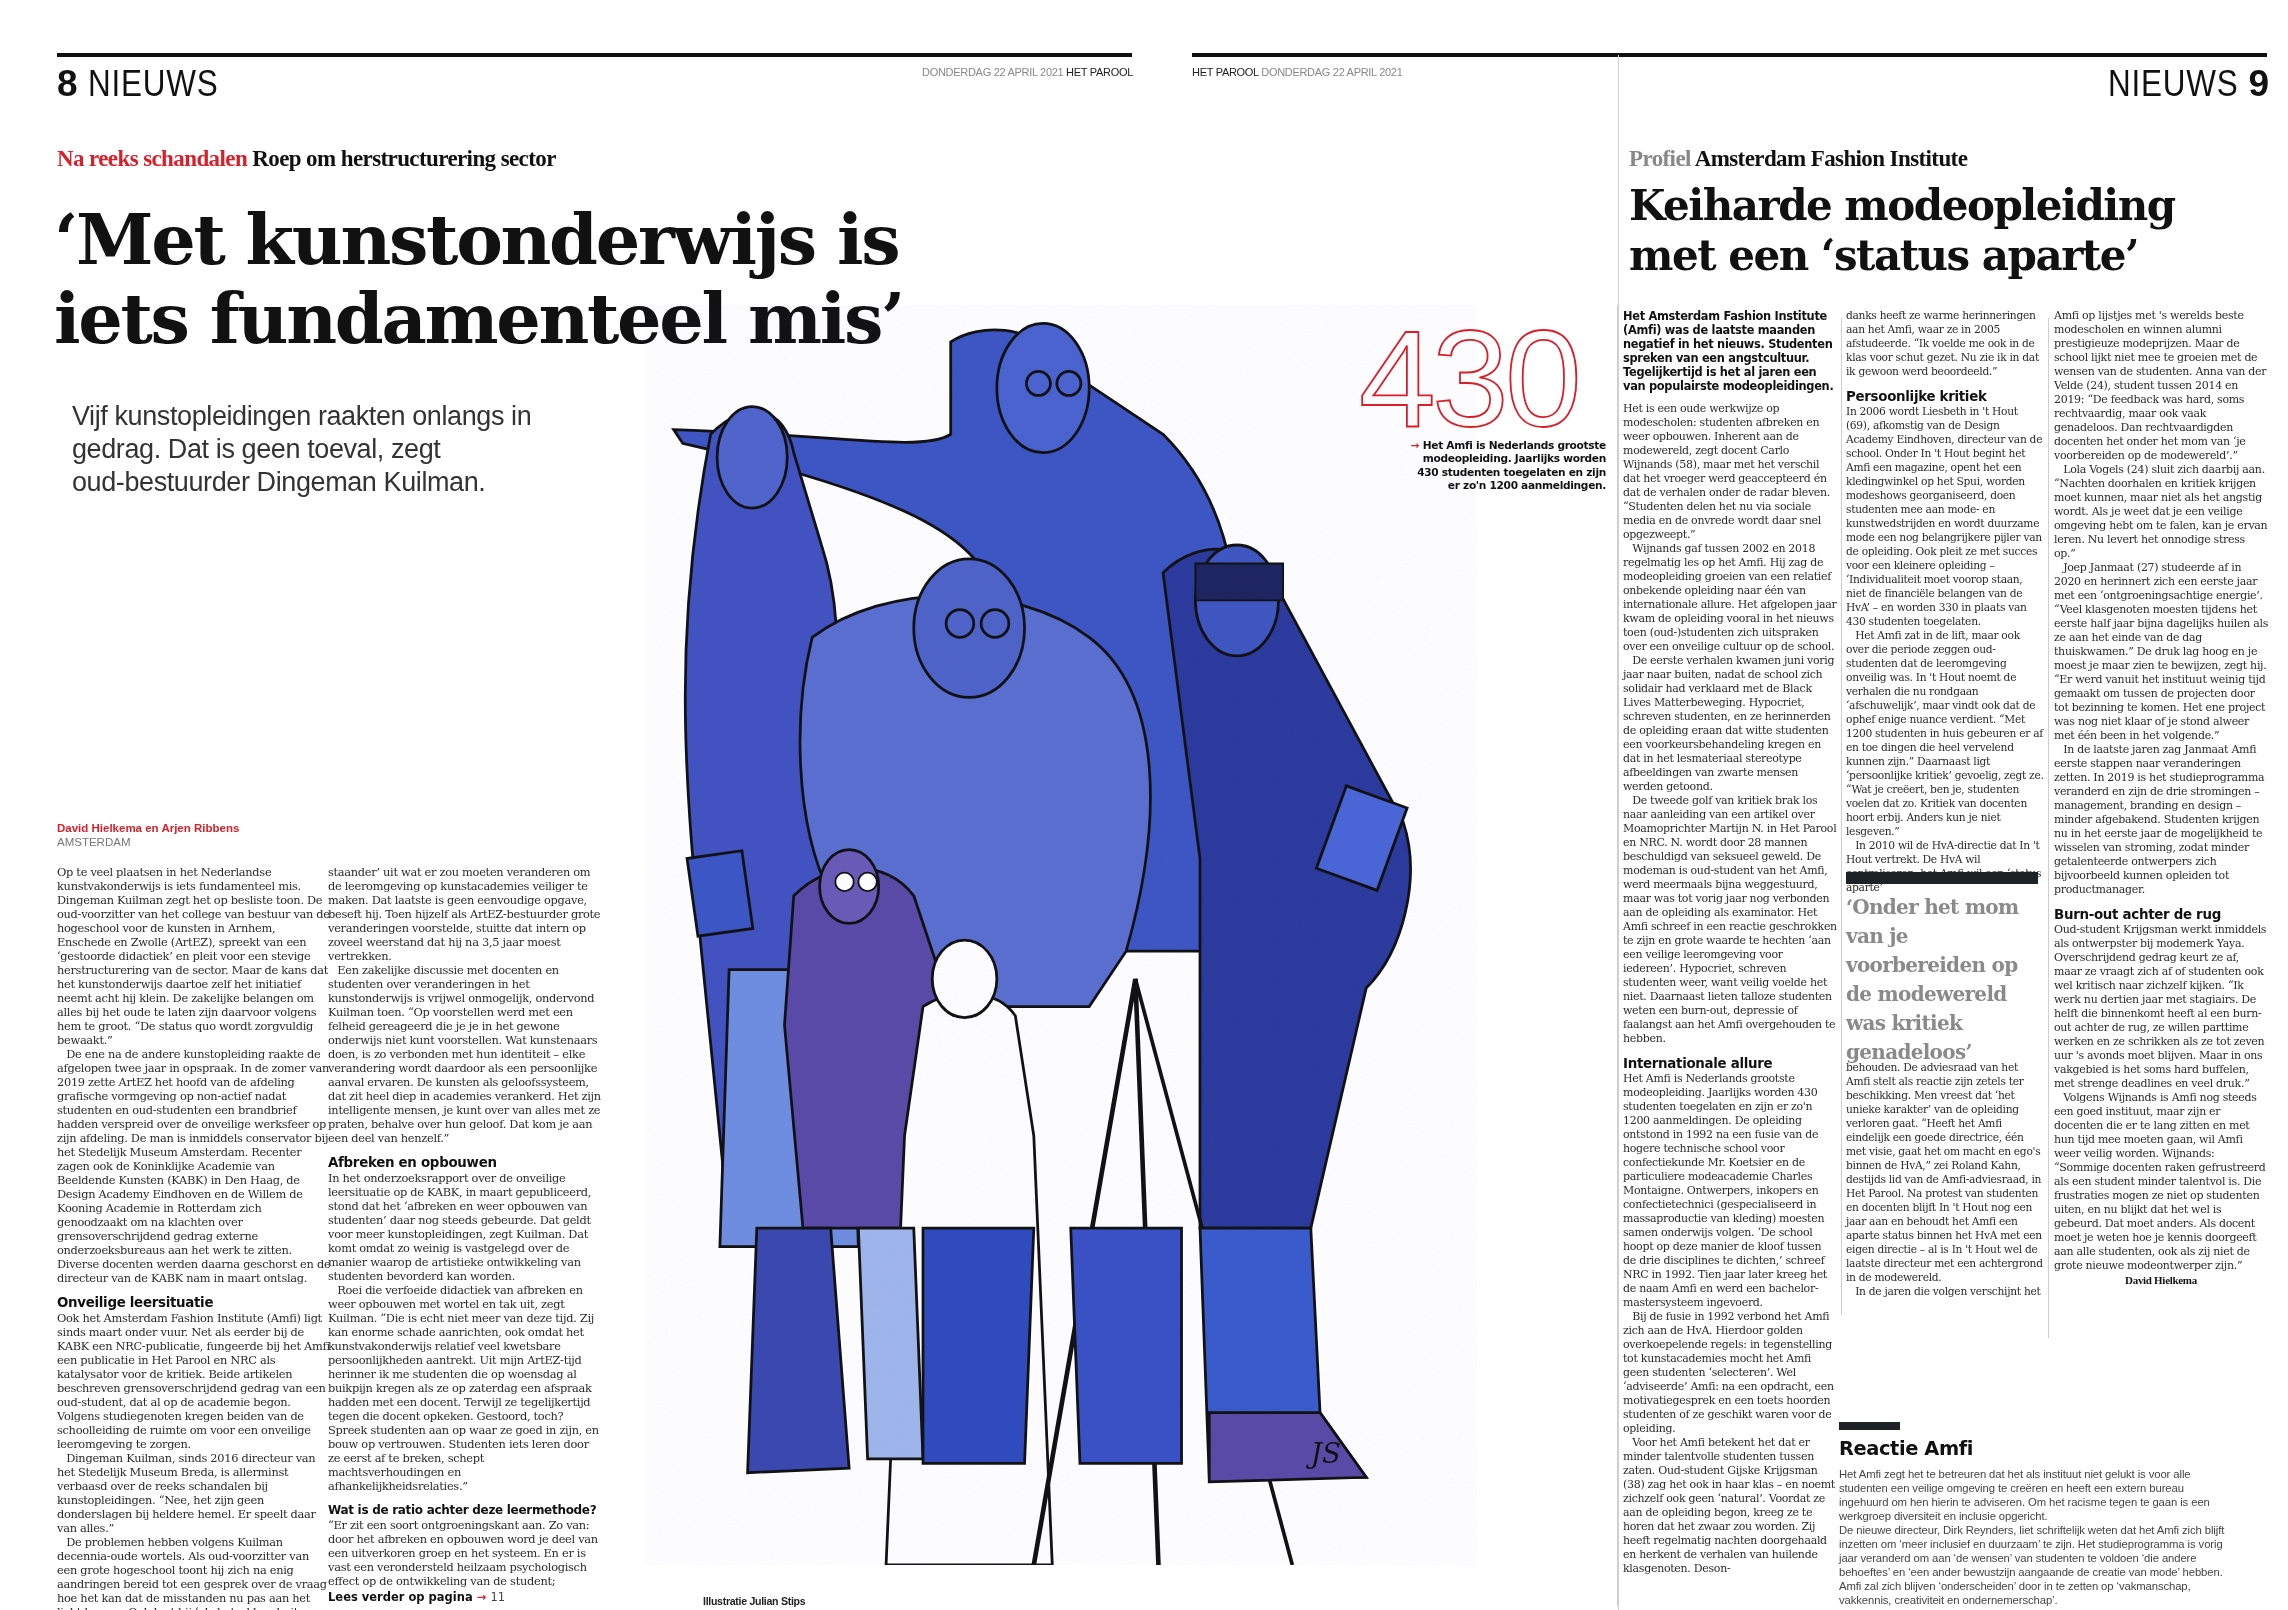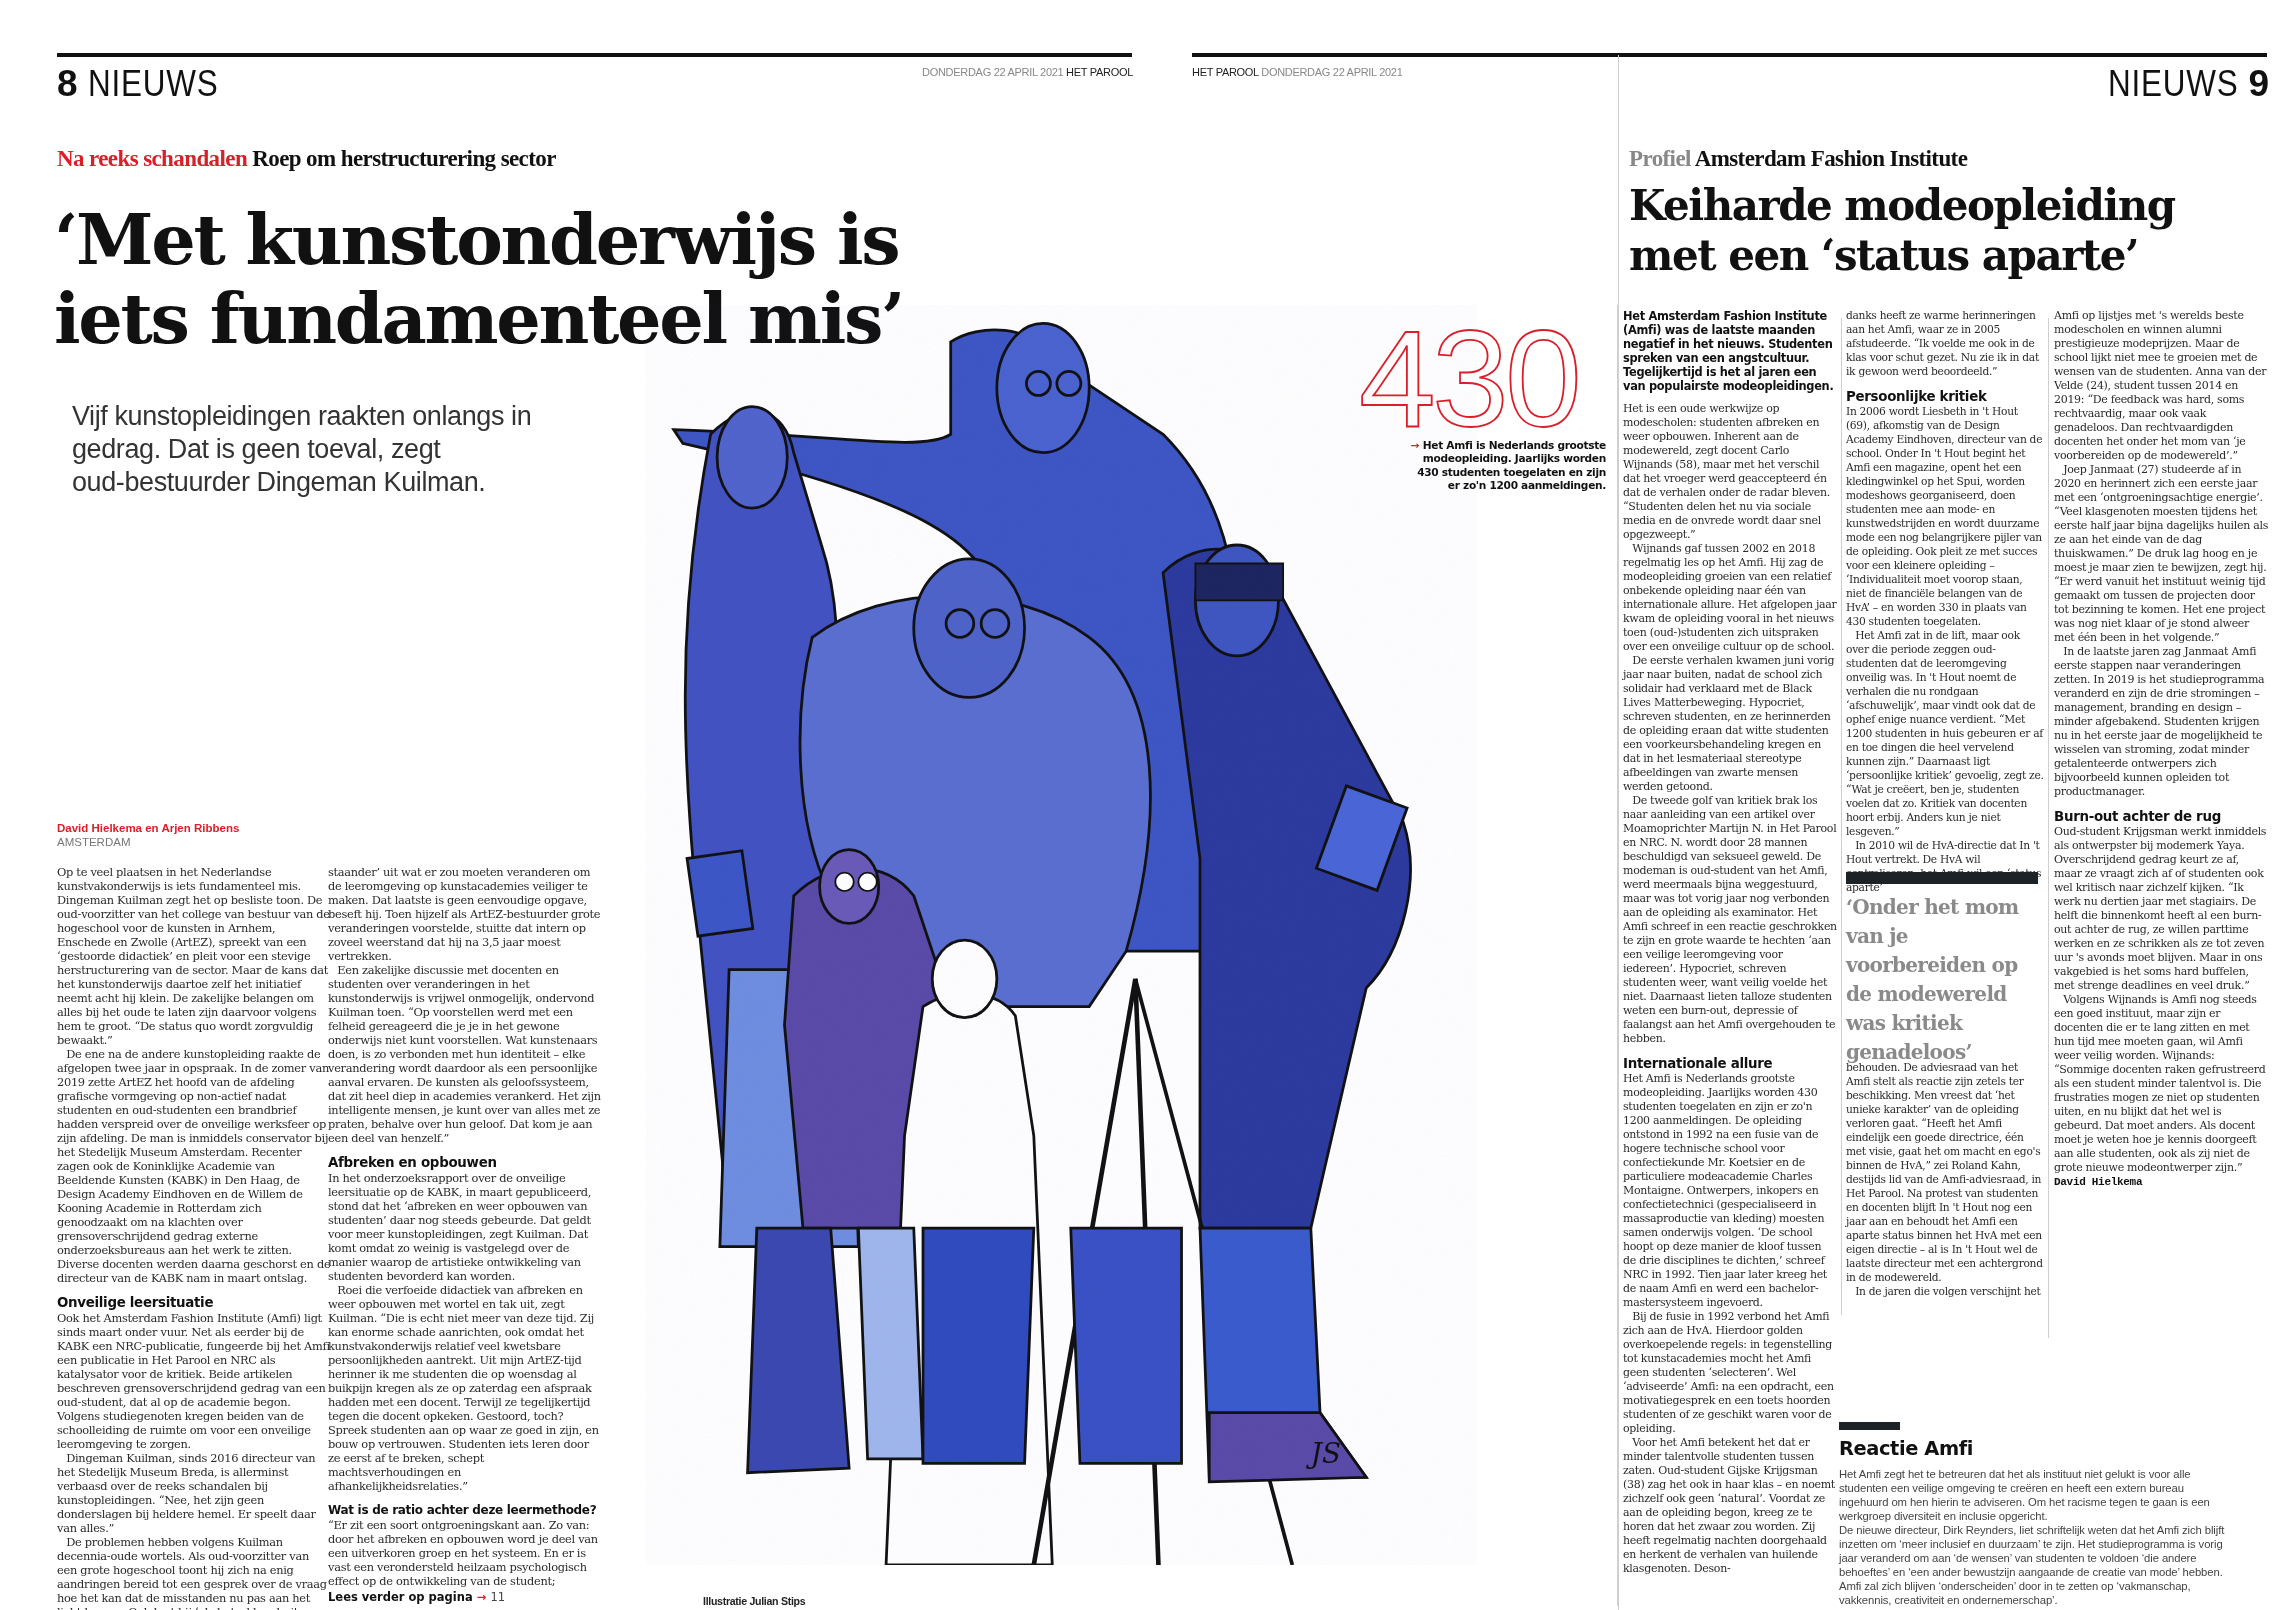--- a/index.html
+++ b/index.html
@@ -33,21 +33,21 @@
   .byline { font-family: "Liberation Sans", sans-serif; font-size: 11.5px; line-height: 14px; }
   .byline .name { color: #d9202a; font-weight: 700; }
   .byline .place { color: #777; }
 
   .col { position: absolute; font-family: "DejaVu Serif", serif; font-size: 11.4px; line-height: 14px; color: #2b2b2b; letter-spacing: -0.3px; text-align: left; }
   .col p { text-indent: 0; }
   .col p + p { text-indent: 9.2px; }
   .col h3 { font-family: "DejaVu Sans", sans-serif; font-weight: 700; font-size: 13.4px; line-height: 15.7px; color: #111; margin-top: 10px; letter-spacing: -0.3px; }
   .col h3 + p { text-indent: 0; }
   .col .lead { font-family: "DejaVu Sans", sans-serif; font-weight: 700; font-size: 11.4px; line-height: 14px; color: #111; margin-bottom: 9.2px; letter-spacing: -0.3px; }
-  .col .signature { font-family: Liberation Mono, monospace; font-weight: 700; color: #111; text-indent: 0 !important; }
+  .col .signature { font-family: Liberation Serif, serif; font-weight: 700; color: #111; text-indent: 0 !important; text-align: center; }
 
   .col-rule { position: absolute; width: 0.9px; background: #cfcfcf; }
 
   .readmore { font-family: "DejaVu Sans", sans-serif; font-weight: 700; font-size: 11.5px; color: #111; }
   .readmore .arrow { color: #d9202a; }
   .readmore .pnum { font-weight: 400; color: #444; }
 
   .credit { font-family: "Liberation Sans", sans-serif; font-weight: 700; font-size: 10.6px; color: #222; letter-spacing: -0.3px; }
 
   
@@ -237,20 +237,21 @@
 <div class="quote-bar" style="left:1846px; top:872px; width:192px;"></div>
 <div class="abs pullquote" style="left:1846px; top:893px; width:194px;">‘Onder het mom van je voorbereiden op de modewereld was kritiek genadeloos’</div>
 
 <div class="col" style="left:1846px; top:1061px; width:198px; font-size:10.7px;">
   <p style="text-indent:0;">behouden. De adviesraad van het Amfi stelt als reactie zijn zetels ter beschikking. Men vreest dat ‘het unieke karakter’ van de opleiding verloren gaat. “Heeft het Amfi eindelijk een goede directrice, één met visie, gaat het om macht en ego's binnen de HvA,” zei Roland Kahn, destijds lid van de Amfi-adviesraad, in Het Parool. Na protest van studenten en docenten blijft In 't Hout nog een jaar aan en behoudt het Amfi een aparte status binnen het HvA met een eigen directie – al is In 't Hout wel de laatste directeur met een achtergrond in de modewereld.</p>
   <p>In de jaren die volgen verschijnt het</p>
 </div>
 
 <div class="col" style="left:2054px; top:309px; width:214px; font-size:11px;">
   <p>Amfi op lijstjes met 's werelds beste modescholen en winnen alumni prestigieuze modeprijzen. Maar de school lijkt niet mee te groeien met de wensen van de studenten. Anna van der Velde (24), student tussen 2014 en 2019: “De feedback was hard, soms rechtvaardig, maar ook vaak genadeloos. Dan rechtvaardigden docenten het onder het mom van ‘je voorbereiden op de modewereld’.”</p>
+  <p>Lola Vogels (24) sluit zich daarbij aan. “Nachten doorhalen en kritiek krijgen moet kunnen, maar niet als het angstig wordt. Als je weet dat je een veilige omgeving hebt om te falen, kan je ervan leren. Nu levert het onnodige stress op.”</p>
   <p>Joep Janmaat (27) studeerde af in 2020 en herinnert zich een eerste jaar met een ‘ontgroeningsachtige energie’. “Veel klasgenoten moesten tijdens het eerste half jaar bijna dagelijks huilen als ze aan het einde van de dag thuiskwamen.” De druk lag hoog en je moest je maar zien te bewijzen, zegt hij. “Er werd vanuit het instituut weinig tijd gemaakt om tussen de projecten door tot bezinning te komen. Het ene project was nog niet klaar of je stond alweer met één been in het volgende.”</p>
   <p>In de laatste jaren zag Janmaat Amfi eerste stappen naar veranderingen zetten. In 2019 is het studieprogramma veranderd en zijn de drie stromingen – management, branding en design – minder afgebakend. Studenten krijgen nu in het eerste jaar de mogelijkheid te wisselen van stroming, zodat minder getalenteerde ontwerpers zich bijvoorbeeld kunnen opleiden tot productmanager.</p>
   <h3>Burn-out achter de rug</h3>
   <p>Oud-student Krijgsman werkt inmiddels als ontwerpster bij modemerk Yaya. Overschrijdend gedrag keurt ze af, maar ze vraagt zich af of studenten ook wel kritisch naar zichzelf kijken. “Ik werk nu dertien jaar met stagiairs. De helft die binnenkomt heeft al een burn-out achter de rug, ze willen parttime werken en ze schrikken als ze tot zeven uur 's avonds moet blijven. Maar in ons vakgebied is het soms hard buffelen, met strenge deadlines en veel druk.”</p>
   <p>Volgens Wijnands is Amfi nog steeds een goed instituut, maar zijn er docenten die er te lang zitten en met hun tijd mee moeten gaan, wil Amfi weer veilig worden. Wijnands: “Sommige docenten raken gefrustreerd als een student minder talentvol is. Die frustraties mogen ze niet op studenten uiten, en nu blijkt dat het wel is gebeurd. Dat moet anders. Als docent moet je weten hoe je kennis doorgeeft aan alle studenten, ook als zij niet de grote nieuwe modeontwerper zijn.”</p>
   <p class="signature">David Hielkema</p>
 </div>
 
 <div class="quote-bar" style="left:1839px; top:1422px; width:61px; height:8.3px;"></div>
 <div class="abs reactie-title" style="left:1839px; top:1437px;">Reactie Amfi</div>

